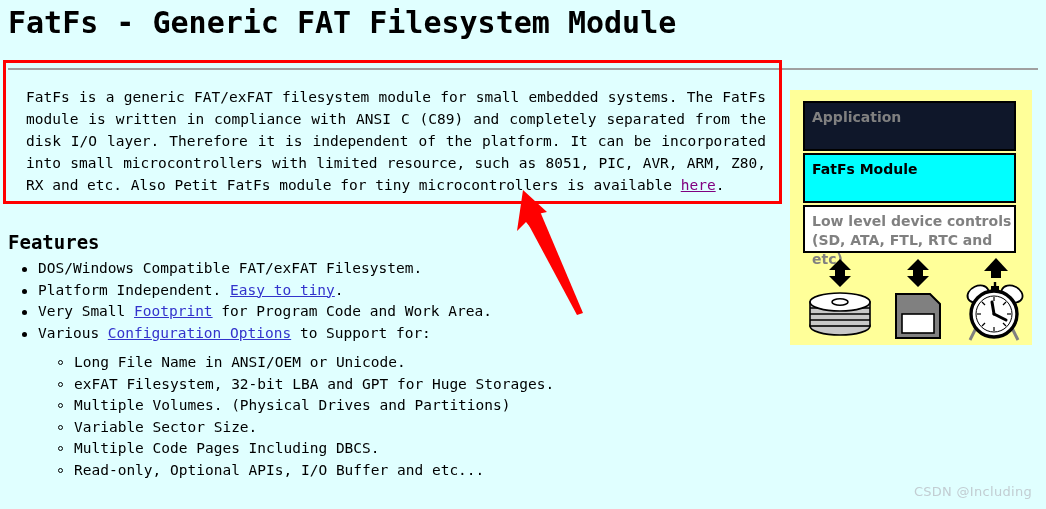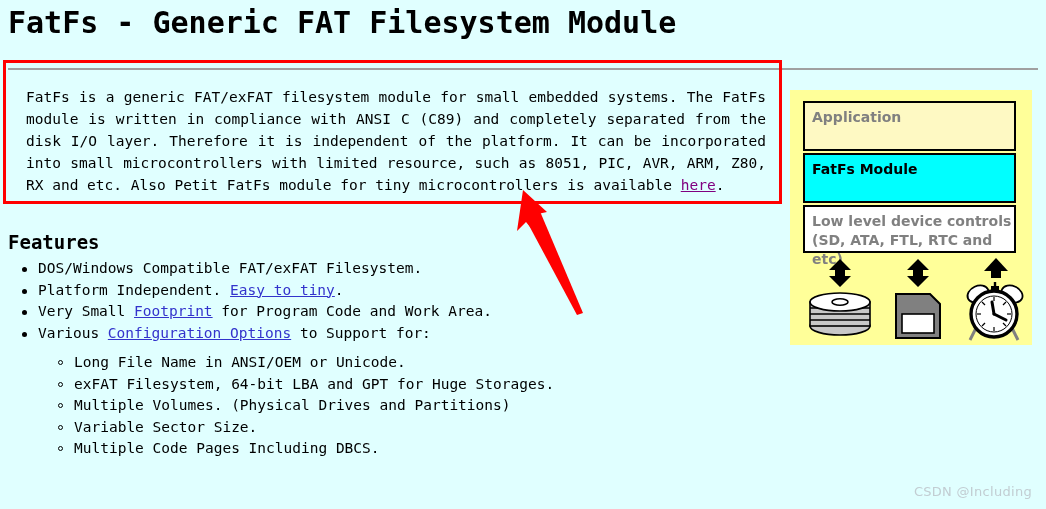--- a/index.html
+++ b/index.html
@@ -155,21 +155,21 @@
     width: 213px;
     border: 2px solid #000000;
     box-sizing: border-box;
     font-family: "DejaVu Sans", sans-serif;
     font-size: 14px;
     font-weight: bold;
   }
   .layer-application {
     top: 11px;
     height: 50px;
-    background: #fef9c3;
+    background: #0f172a;
     color: #808080;
   }
   .layer-fatfs {
     top: 63px;
     height: 50px;
     background: #00ffff;
     color: #000000;
   }
   .layer-lowlevel {
     top: 115px;
@@ -230,24 +230,25 @@
 
 <div class="features-heading">Features</div>
 
 <ul class="features-list">
   <li><span>DOS/Windows Compatible FAT/exFAT Filesystem.</span></li>
   <li><span>Platform Independent. </span><a href="#" class="link-normal">Easy to tiny</a><span>.</span></li>
   <li><span>Very Small </span><a href="#" class="link-normal">Footprint</a><span> for Program Code and Work Area.</span></li>
   <li><span>Various </span><a href="#" class="link-normal">Configuration Options</a><span> to Support for:</span>
     <ul class="sub-list">
       <li>Long File Name in ANSI/OEM or Unicode.</li>
-      <li>exFAT Filesystem, 64-bit LBA and GPT for Huge Storages.</li>
+      <li>exFAT Filesystem, 32-bit LBA and GPT for Huge Storages.</li>
       <li>Multiple Volumes. (Physical Drives and Partitions)</li>
       <li>Variable Sector Size.</li>
       <li>Multiple Code Pages Including DBCS.</li>
+      <li>Read-only, Optional APIs, I/O Buffer and etc...</li>
     </ul>
   </li>
 </ul>
 
 <div class="diagram-panel">
 
   <div class="layer-box layer-application">
     <span class="layer-label">Application</span>
   </div>
 

